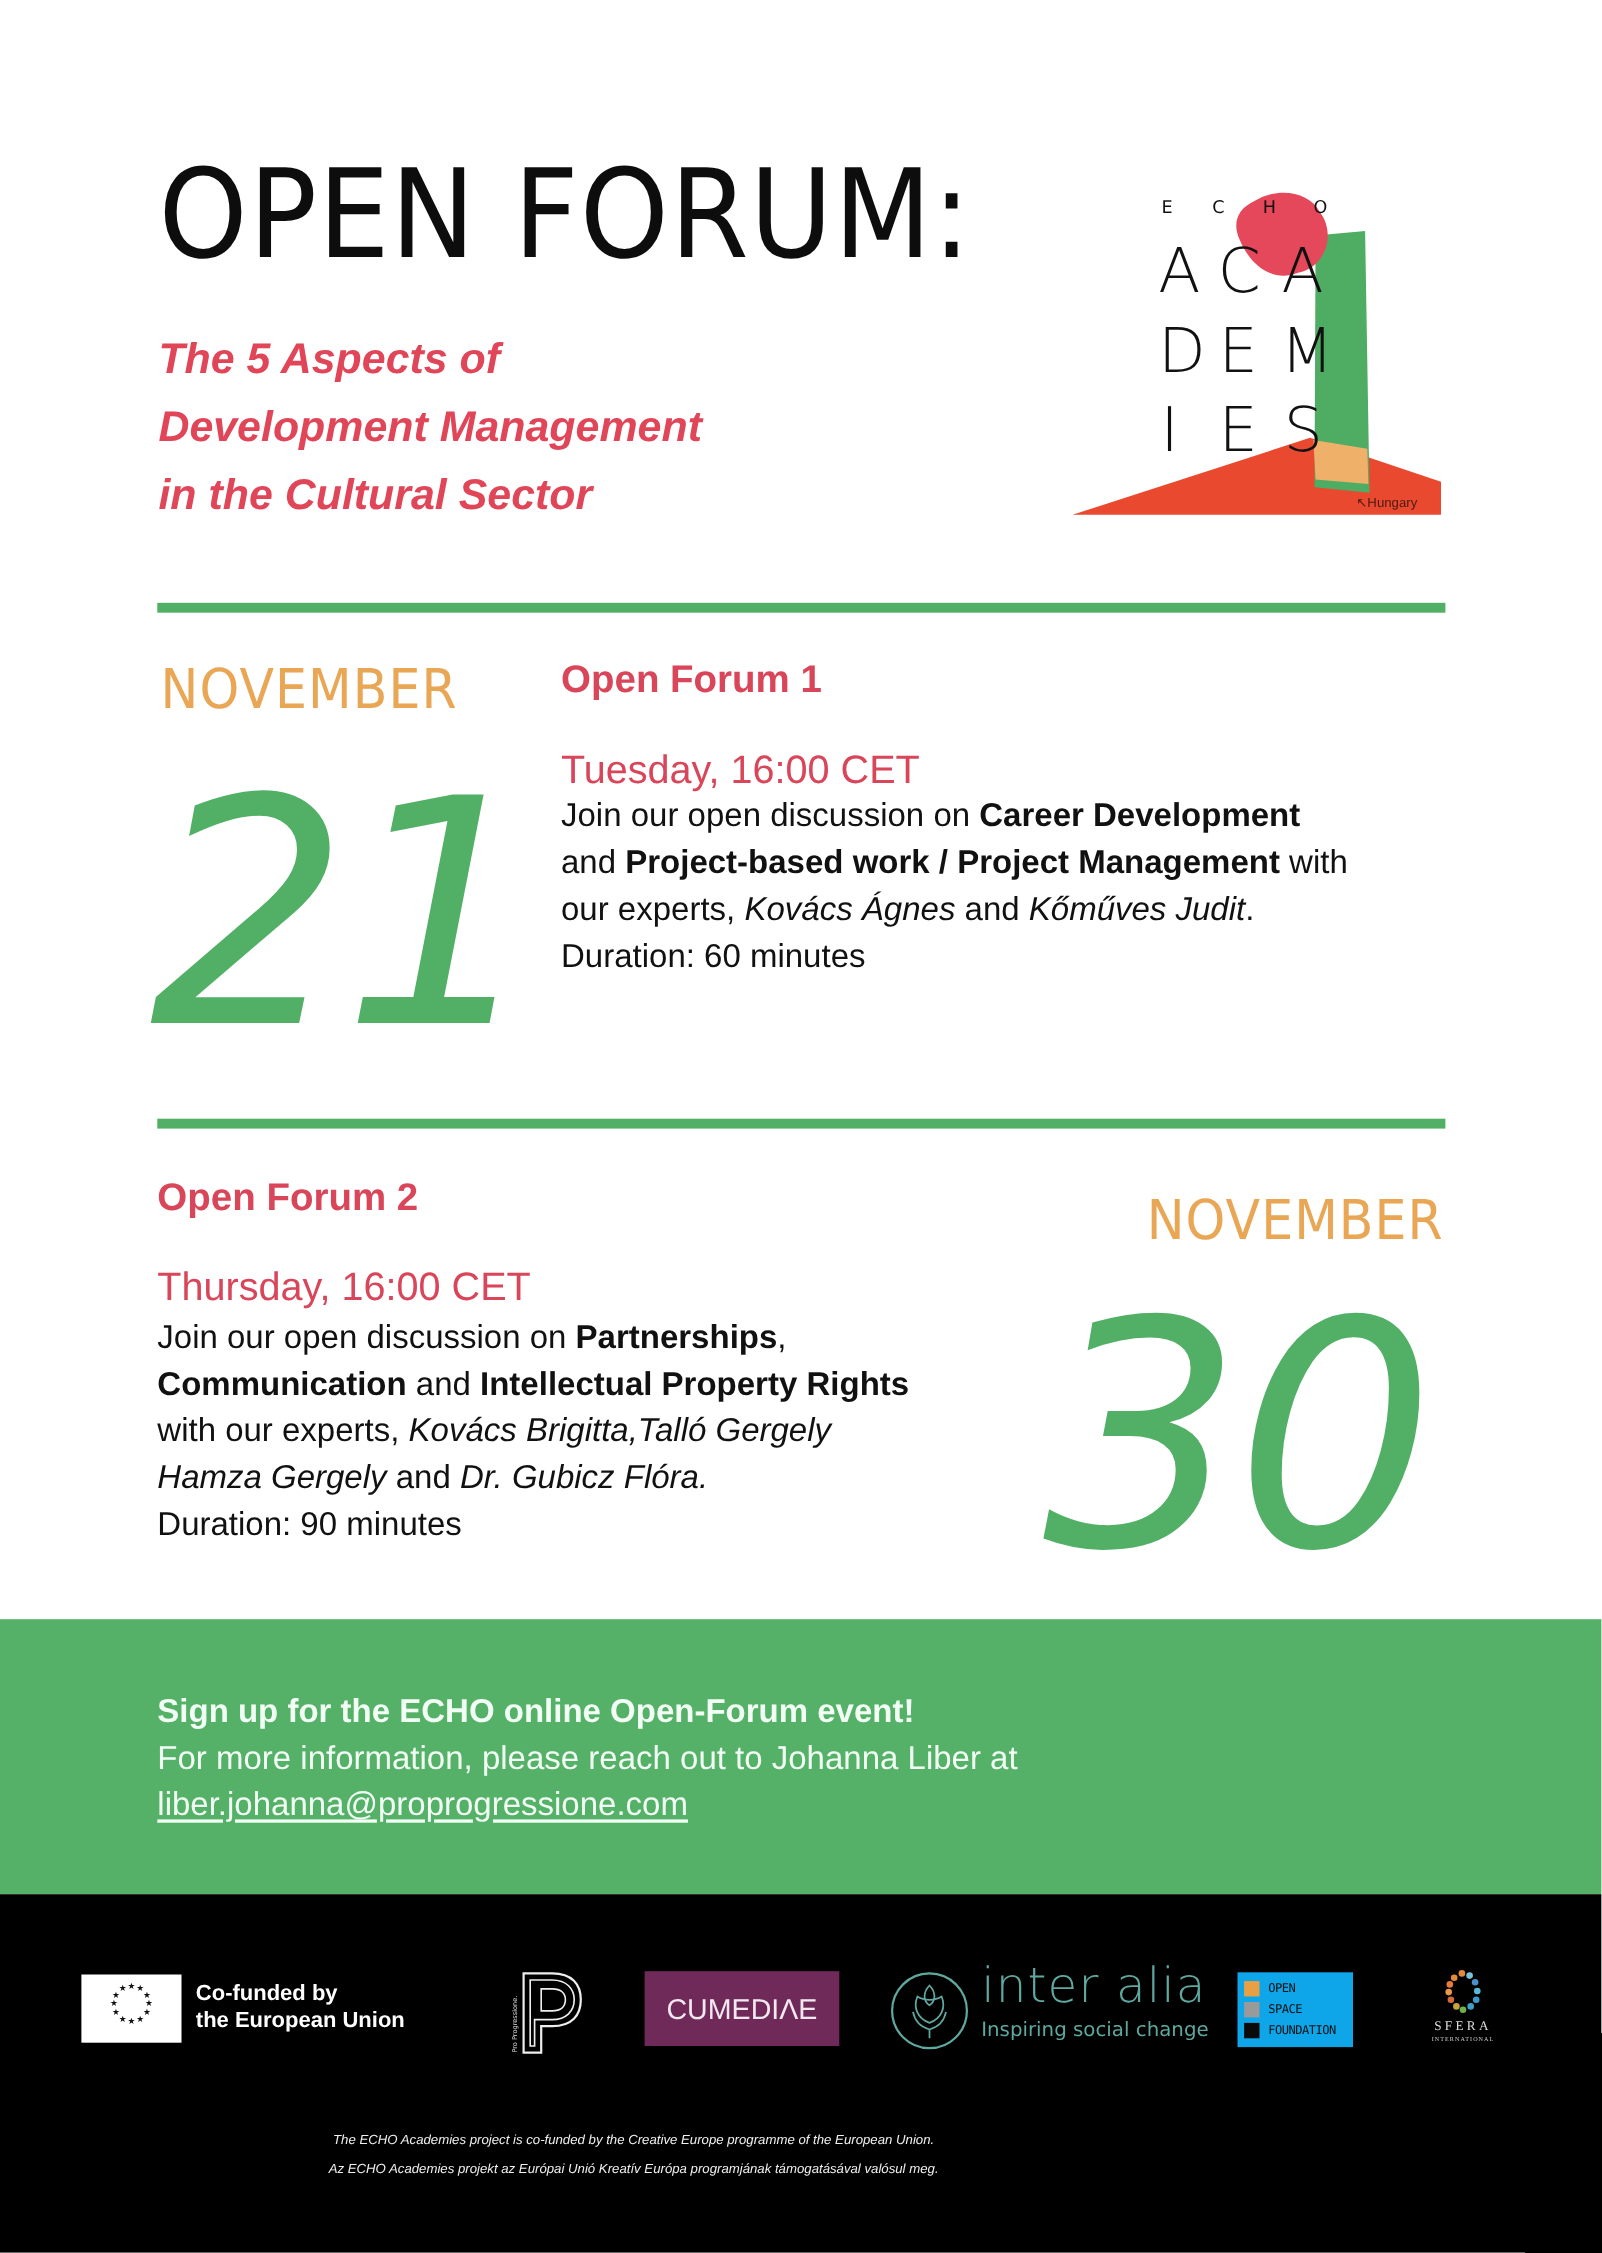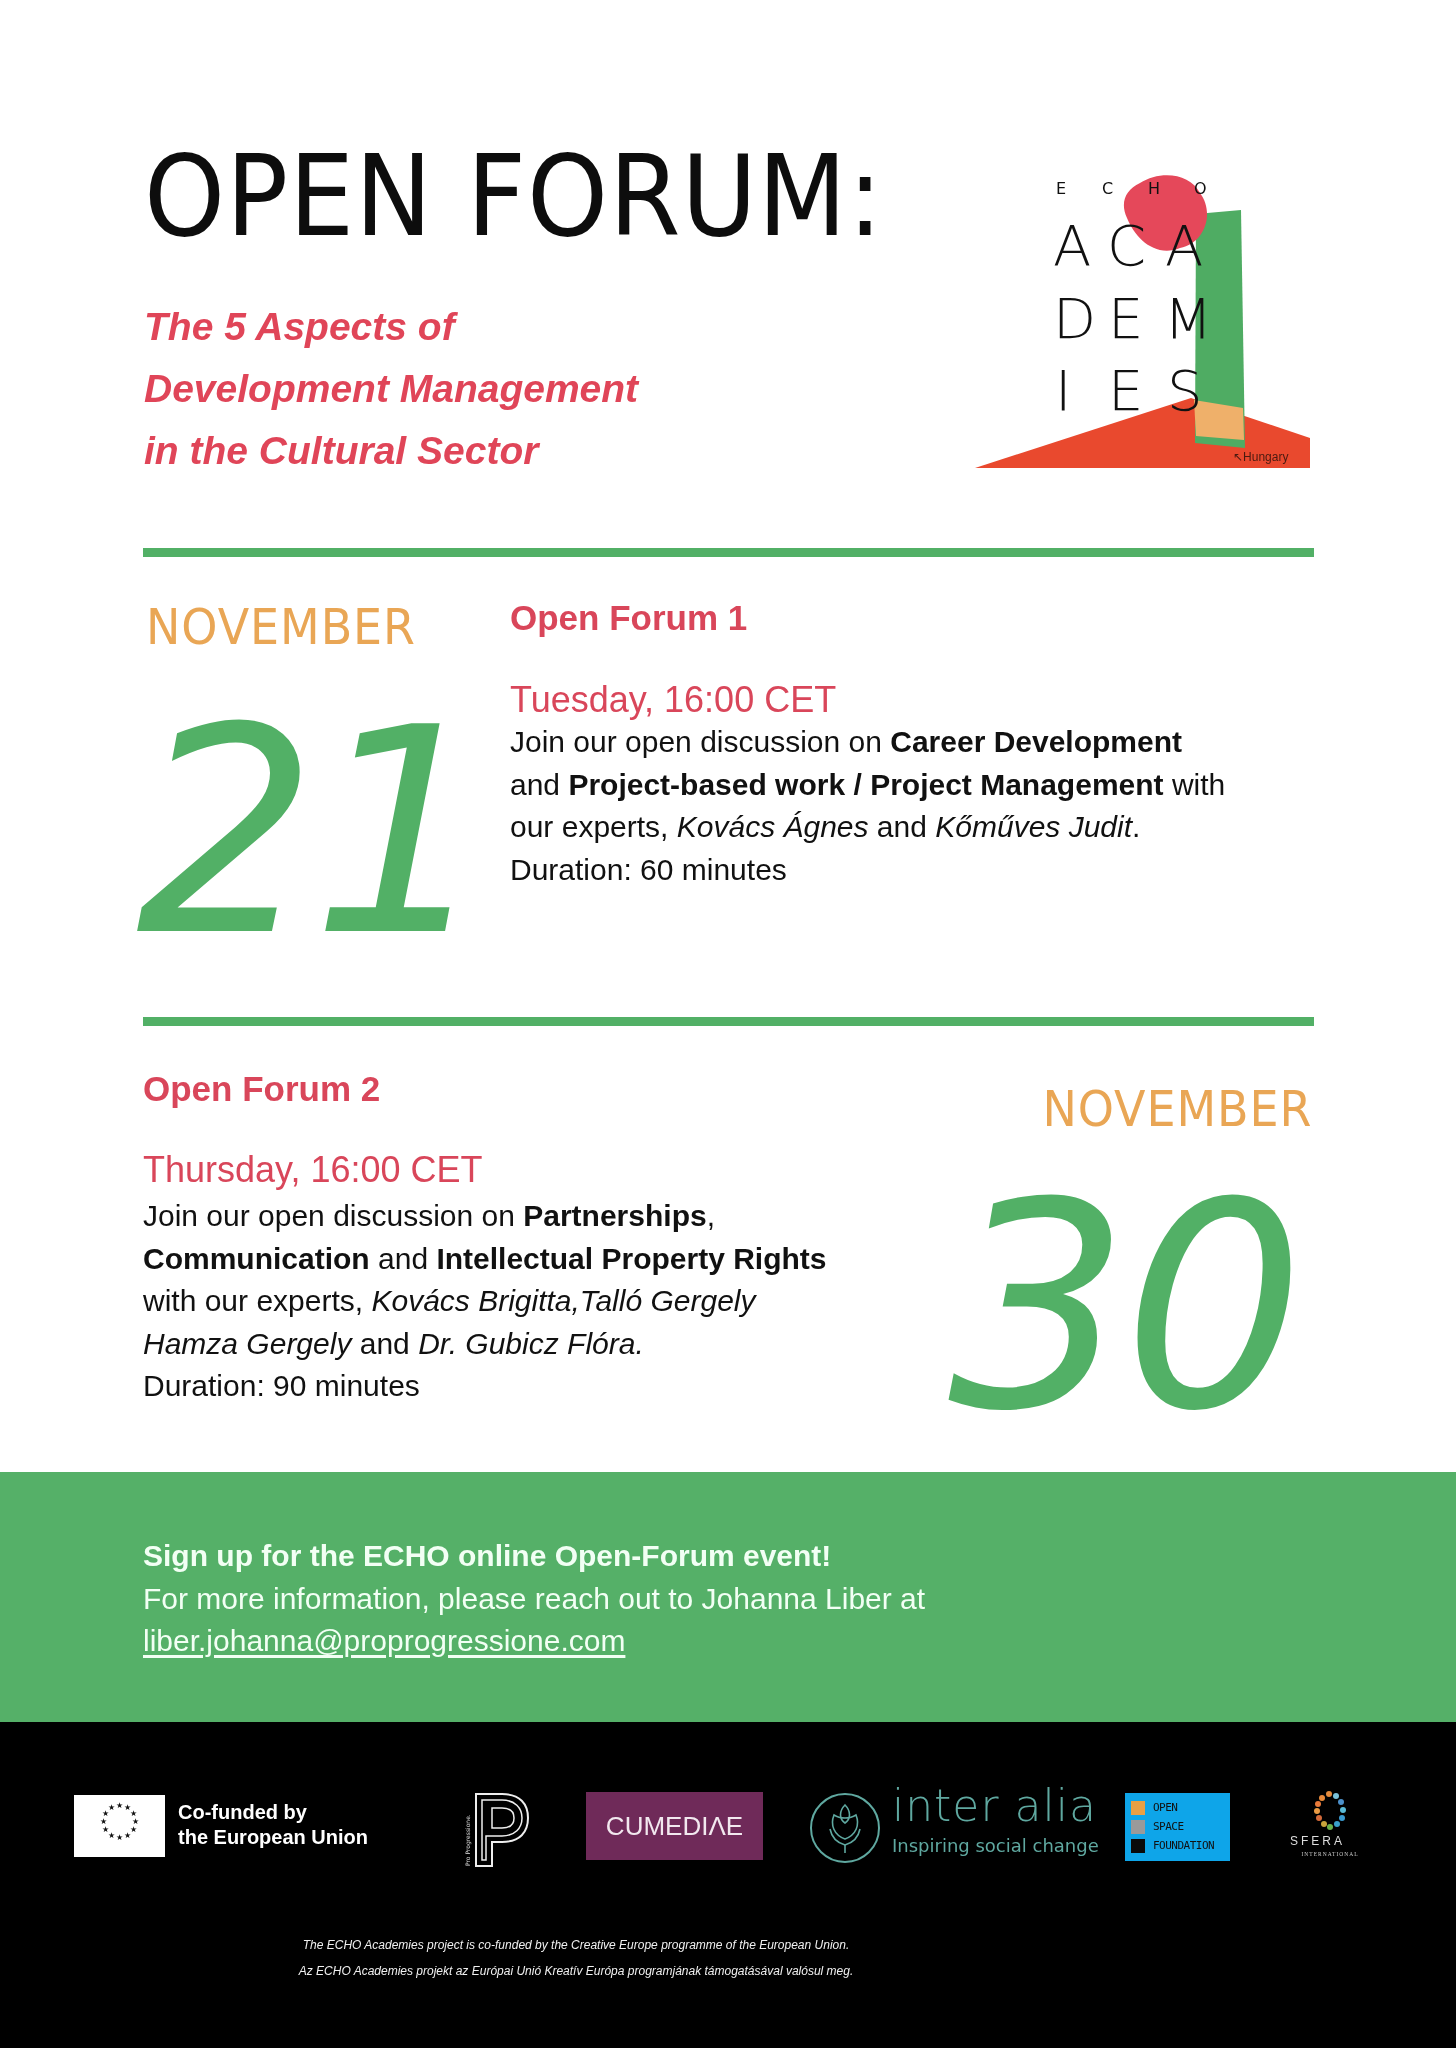--- a/index.html
+++ b/index.html
@@ -53,21 +53,21 @@
   .ia-circle { left: 0; top: 5px; width: 70px; height: 70px; border: 2px solid #5fa8a0; border-radius: 50%; }
   .ia-title { left: 82px; top: -4px; color: #5fa8a0; font-size: 44px; font-weight: 300; font-family: "DejaVu Sans", sans-serif; letter-spacing: 1px; line-height: 1; white-space: nowrap; }
   .ia-sub { left: 82px; top: 47px; color: #5fa8a0; font-size: 18px; font-family: "DejaVu Sans", sans-serif; white-space: nowrap; }
 
   .osf { left: 1125px; top: 1793px; width: 105px; height: 68px; background: #0ea5e9; padding: 5px 6px; }
   .osf-row { display: flex; align-items: center; height: 19px; }
   .osf-sq { width: 14px; height: 14px; margin-right: 8px; }
   .osf-label { font-size: 11px; color: #111; font-family: "DejaVu Sans Mono", monospace; letter-spacing: -0.5px; }
 
   .sfera { left: 1290px; top: 1790px; width: 80px; height: 75px; }
-  .sfera-name { left: 0; top: 44px; width: 80px; text-align: left; color: #ddd; font-size: 12px; letter-spacing: 3px; font-family: Liberation Sans, sans-serif; }
+  .sfera-name { left: 0; top: 44px; width: 80px; text-align: center; color: #ddd; font-size: 12px; letter-spacing: 3px; font-family: Liberation Serif, serif; }
   .sfera-sub { left: 0; top: 61px; width: 80px; text-align: center; color: #ccc; font-size: 5.5px; letter-spacing: 1px; font-family: "Liberation Serif", serif; }
 
   .disclaimer { left: 0; top: 1932px; width: 1152px; text-align: center; color: #f0f0f0; font-style: italic; font-size: 12px; line-height: 26px; font-family: "Liberation Sans", sans-serif; }
 </style>
 </head>
 <body>
 
 <div class="abs title">OPEN FORUM:</div>
 <div class="abs subtitle">
   <div>The 5 Aspects of</div>

